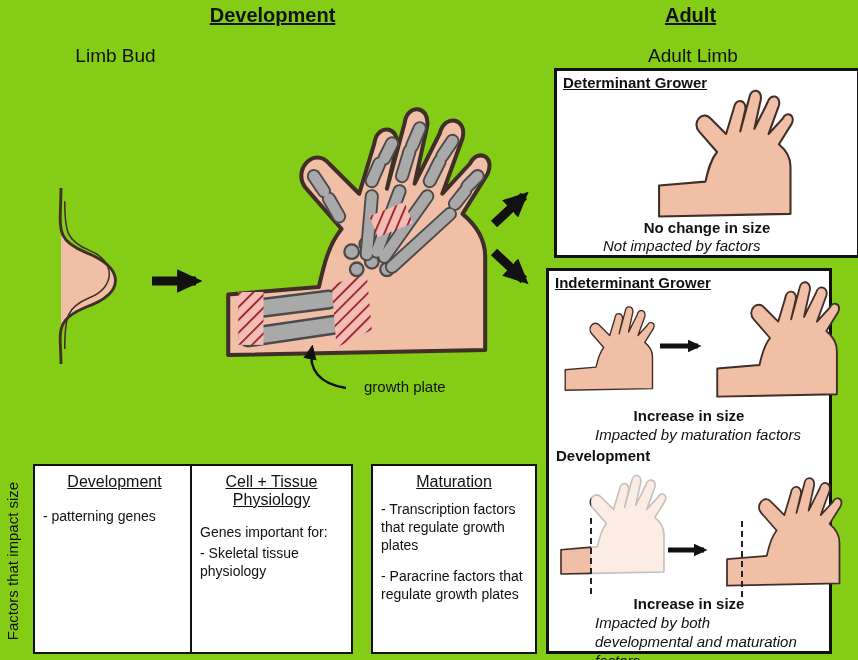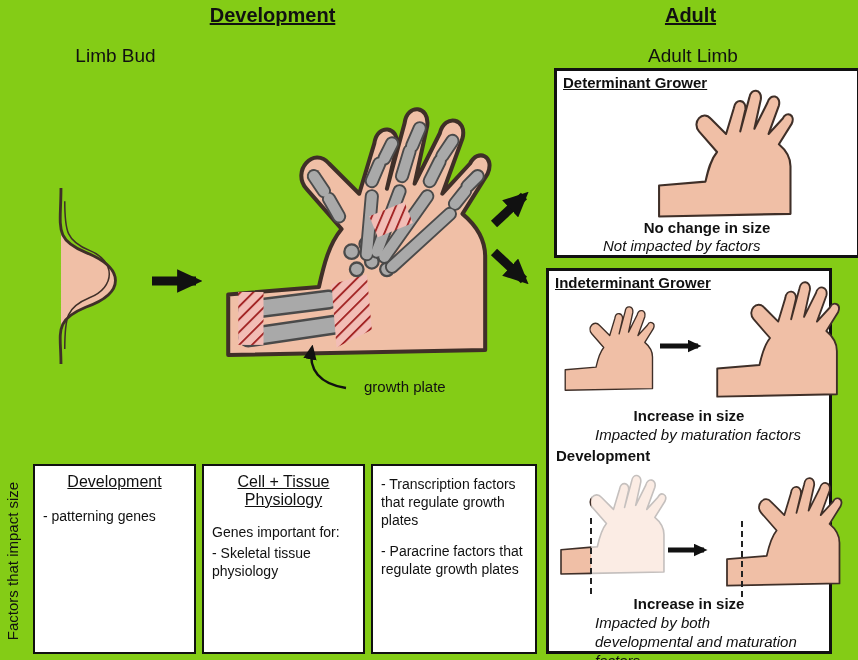--- a/index.html
+++ b/index.html
@@ -145,27 +145,28 @@
     <div class="note" style="top:343px;">Impacted by both developmental and maturation factors</div>
   </div>
 
   <div class="side-label">Factors that impact size</div>
 
   <div class="fpanel" style="left:33px; top:464px; width:163px; height:190px;">
     <div class="fpanel-title">Development</div>
     <div class="fpanel-line" style="padding-top:16px;">- patterning genes</div>
   </div>
 
-  <div class="fpanel" style="left:202px; top:464px; width:163px; height:190px;">
+  <div class="fpanel" style="left:190px; top:464px; width:163px; height:190px;">
     <div class="fpanel-title">Cell + Tissue Physiology</div>
     <div class="fpanel-intro">Genes important for:</div>
     <div class="fpanel-line tight">- Skeletal tissue physiology</div>
   </div>
 
   <div class="fpanel" style="left:371px; top:464px; width:166px; height:190px;">
+    <div class="fpanel-title">Maturation</div>
     <div class="fpanel-line">- Transcription factors that regulate growth plates</div>
     <div class="fpanel-line" style="padding-top:12px;">- Paracrine factors that regulate growth plates</div>
   </div>
 
   <svg class="arrows" width="858" height="660" viewBox="0 0 858 660">
     <defs>
       <marker id="tri" markerWidth="2.8" markerHeight="2.6" refX="2.1" refY="1.3" orient="auto">
         <path d="M0,0 L2.8,1.3 L0,2.6 Z" fill="#111"></path>
       </marker>
       <marker id="tri2" markerWidth="6" markerHeight="5.4" refX="4.6" refY="2.7" orient="auto">

